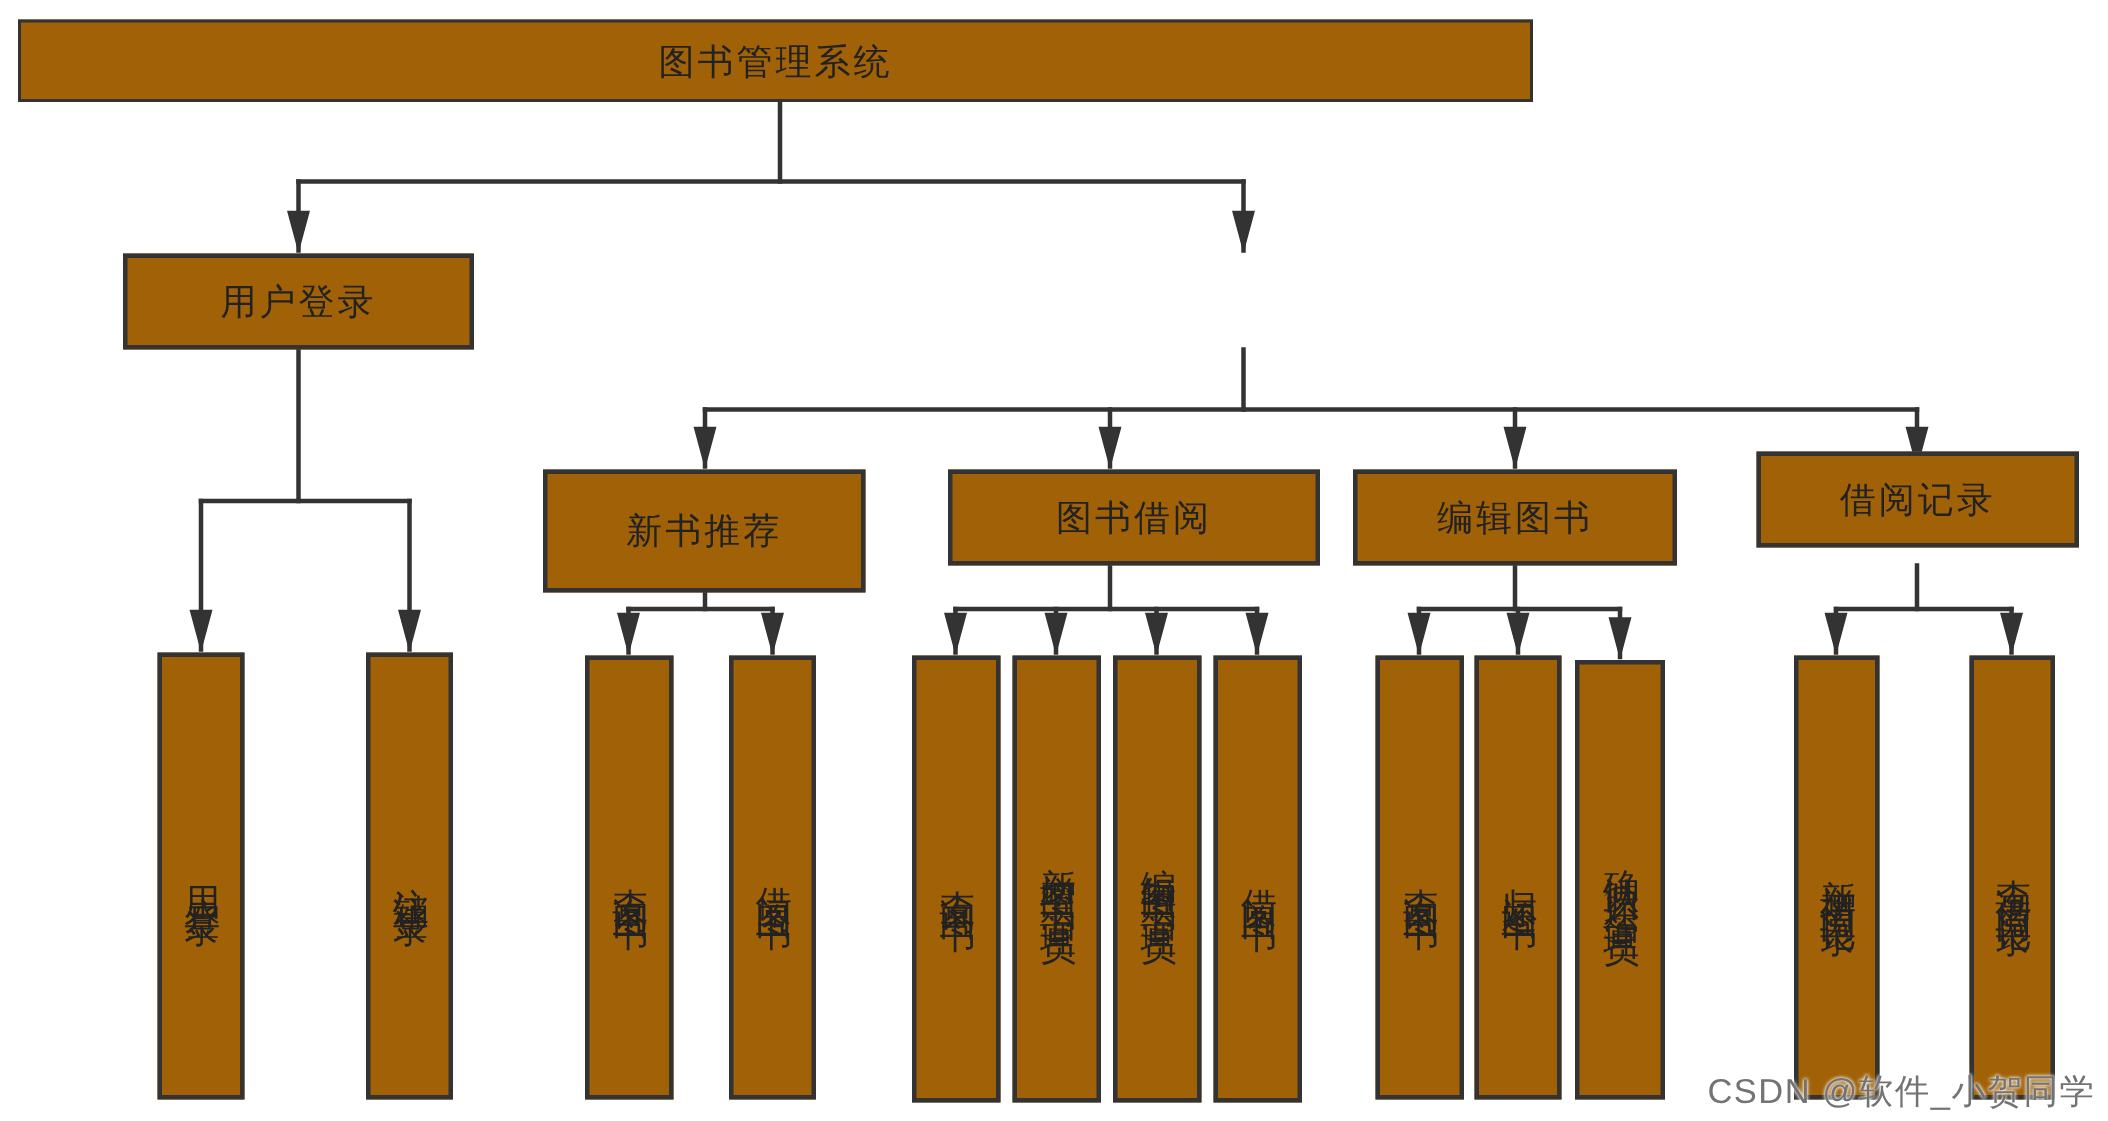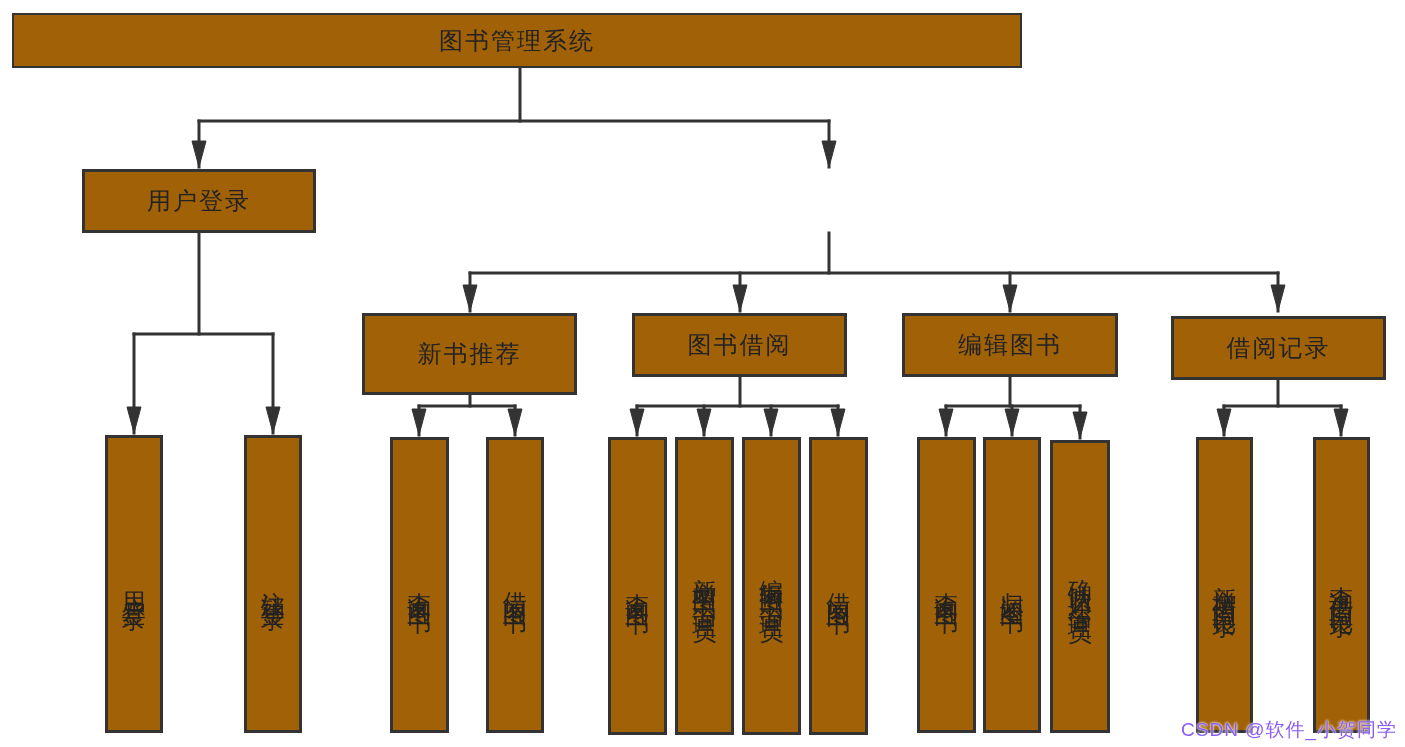--- a/index.html
+++ b/index.html
@@ -33,22 +33,22 @@
     writing-mode:vertical-lr;
     font-size:24px;
     letter-spacing:6px;
     line-height:1.15;
     color:#222222;
   }
   .watermark {
     position:absolute;
     right:8px; bottom:4px;
     z-index:3;
-    font-size:19px;
-    color:#8b5cf6;
+    font-size:23px;
+    color:#737373;
     letter-spacing:1px;
     text-shadow:0 0 3px #ffffff, 0 0 2px #ffffff;
     white-space:nowrap;
   }
 </style>
 </head>
 <body>
 
 <div class="canvas">
 
@@ -106,27 +106,27 @@
     <span class="hlabel">图书管理系统</span>
   </div>
 
   <div class="node" style="left:82px;top:169px;width:234px;height:64px;">
     <span class="hlabel">用户登录</span>
   </div>
 
   <div class="node" style="left:362px;top:313px;width:215px;height:82px;">
     <span class="hlabel">新书推荐</span>
   </div>
-  <div class="node" style="left:632px;top:313px;width:215px;height:64px;">
+  <div class="node" style="left:632px;top:313px;width:248px;height:64px;">
     <span class="hlabel">图书借阅</span>
   </div>
   <div class="node" style="left:902px;top:313px;width:216px;height:64px;">
     <span class="hlabel">编辑图书</span>
   </div>
-  <div class="node" style="left:1171px;top:316px;width:215px;height:64px;">
+  <div class="node" style="left:1171px;top:301px;width:215px;height:64px;">
     <span class="hlabel">借阅记录</span>
   </div>
 
   <div class="leaf" style="left:105px;top:435px;width:58px;height:298px;">
     <span class="vlabel">用户登录</span>
   </div>
   <div class="leaf" style="left:244px;top:435px;width:58px;height:298px;">
     <span class="vlabel">注销登录</span>
   </div>
 

